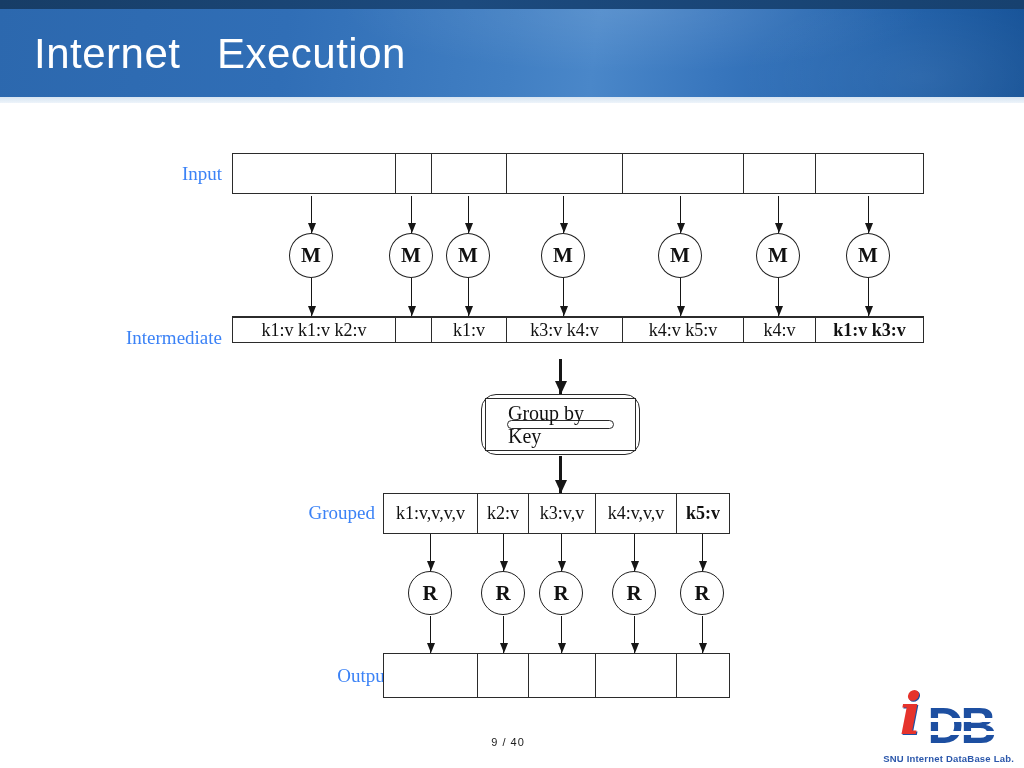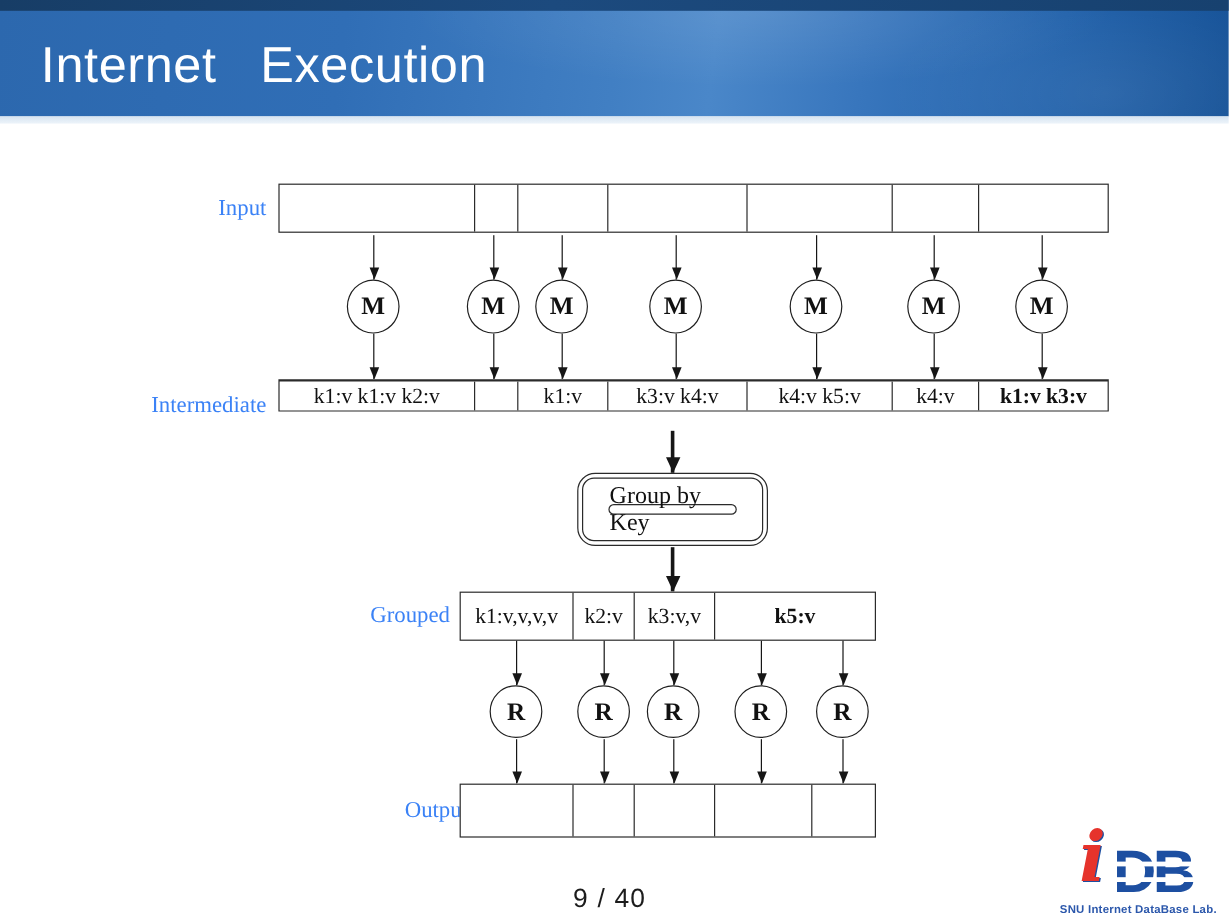--- a/index.html
+++ b/index.html
@@ -71,31 +71,31 @@
     border:solid transparent; border-width:10px 4px 0 4px;
     border-top-color:#161616;
   }
   .arrow.thick { width:3px; }
   .arrow.thick::after { border-width:13px 6px 0 6px; }
 
   .gbk-outer {
     position:absolute; left:481px; top:394px; width:159px; height:61px;
     border:1.6px solid #2a2a2a; border-radius:15px; padding:3px; background:#fff;
   }
-  .gbk-mid { width:100%; height:100%; border:1px solid #2a2a2a; border-radius:10px; padding:21px; }
+  .gbk-mid { width:100%; height:100%; border:1px solid #2a2a2a; border-radius:0; padding:21px; }
   .gbk-inner {
     width:100%; height:100%; border:1px solid #2a2a2a; border-radius:7px;
     display:flex; align-items:center; justify-content:center;
     font-family:"Liberation Serif","DejaVu Serif",serif; font-size:20px; color:#111;
   }
 
   
   .page-number {
     position:absolute; left:0; top:736px; width:1016px; text-align:center;
-    font-size:22px; color:#1c1c1c; letter-spacing:1px;
+    font-size:11px; color:#1c1c1c; letter-spacing:1px;
   }
 
   .logo { position:absolute; right:10px; bottom:4px; text-align:center; }
   .logo-mark { position:relative; display:inline-block; height:58px; padding-left:24px; }
   .logo-i {
     position:absolute; left:-4px; top:-17px; z-index:3;
     font-family:"DejaVu Serif","Liberation Serif",serif;
     font-style:italic; font-weight:bold; font-size:58px; color:#e6332c;
     text-shadow:1px 1px 0 #1d4fa1;
   }
@@ -183,20 +183,21 @@
         <div class="gbk-inner">Group by Key</div>
       </div>
     </div>
 
     <div class="arrow thick" style="left:559px; top:353px; height:37px;"></div>
 
     <div class="seg-row" style="left:383px; top:390px; width:347px; height:41px;">
       <div class="seg" style="flex:0 0 94px;">k1:v,v,v,v</div>
       <div class="seg" style="flex:0 0 51px;">k2:v</div>
       <div class="seg" style="flex:0 0 67px;">k3:v,v</div>
+      <div class="seg" style="flex:0 0 81px;">k4:v,v,v</div>
       <div class="seg" style="flex:1;">k5:v</div>
     </div>
 
     <div class="arrow" style="left:430px; top:431px; height:37px;"></div>
     <div class="arrow" style="left:503px; top:431px; height:37px;"></div>
     <div class="arrow" style="left:561px; top:431px; height:37px;"></div>
     <div class="arrow" style="left:634px; top:431px; height:37px;"></div>
     <div class="arrow" style="left:702px; top:431px; height:37px;"></div>
 
     <div class="node" style="left:408px; top:468px; width:44px; height:44px;">R</div>

